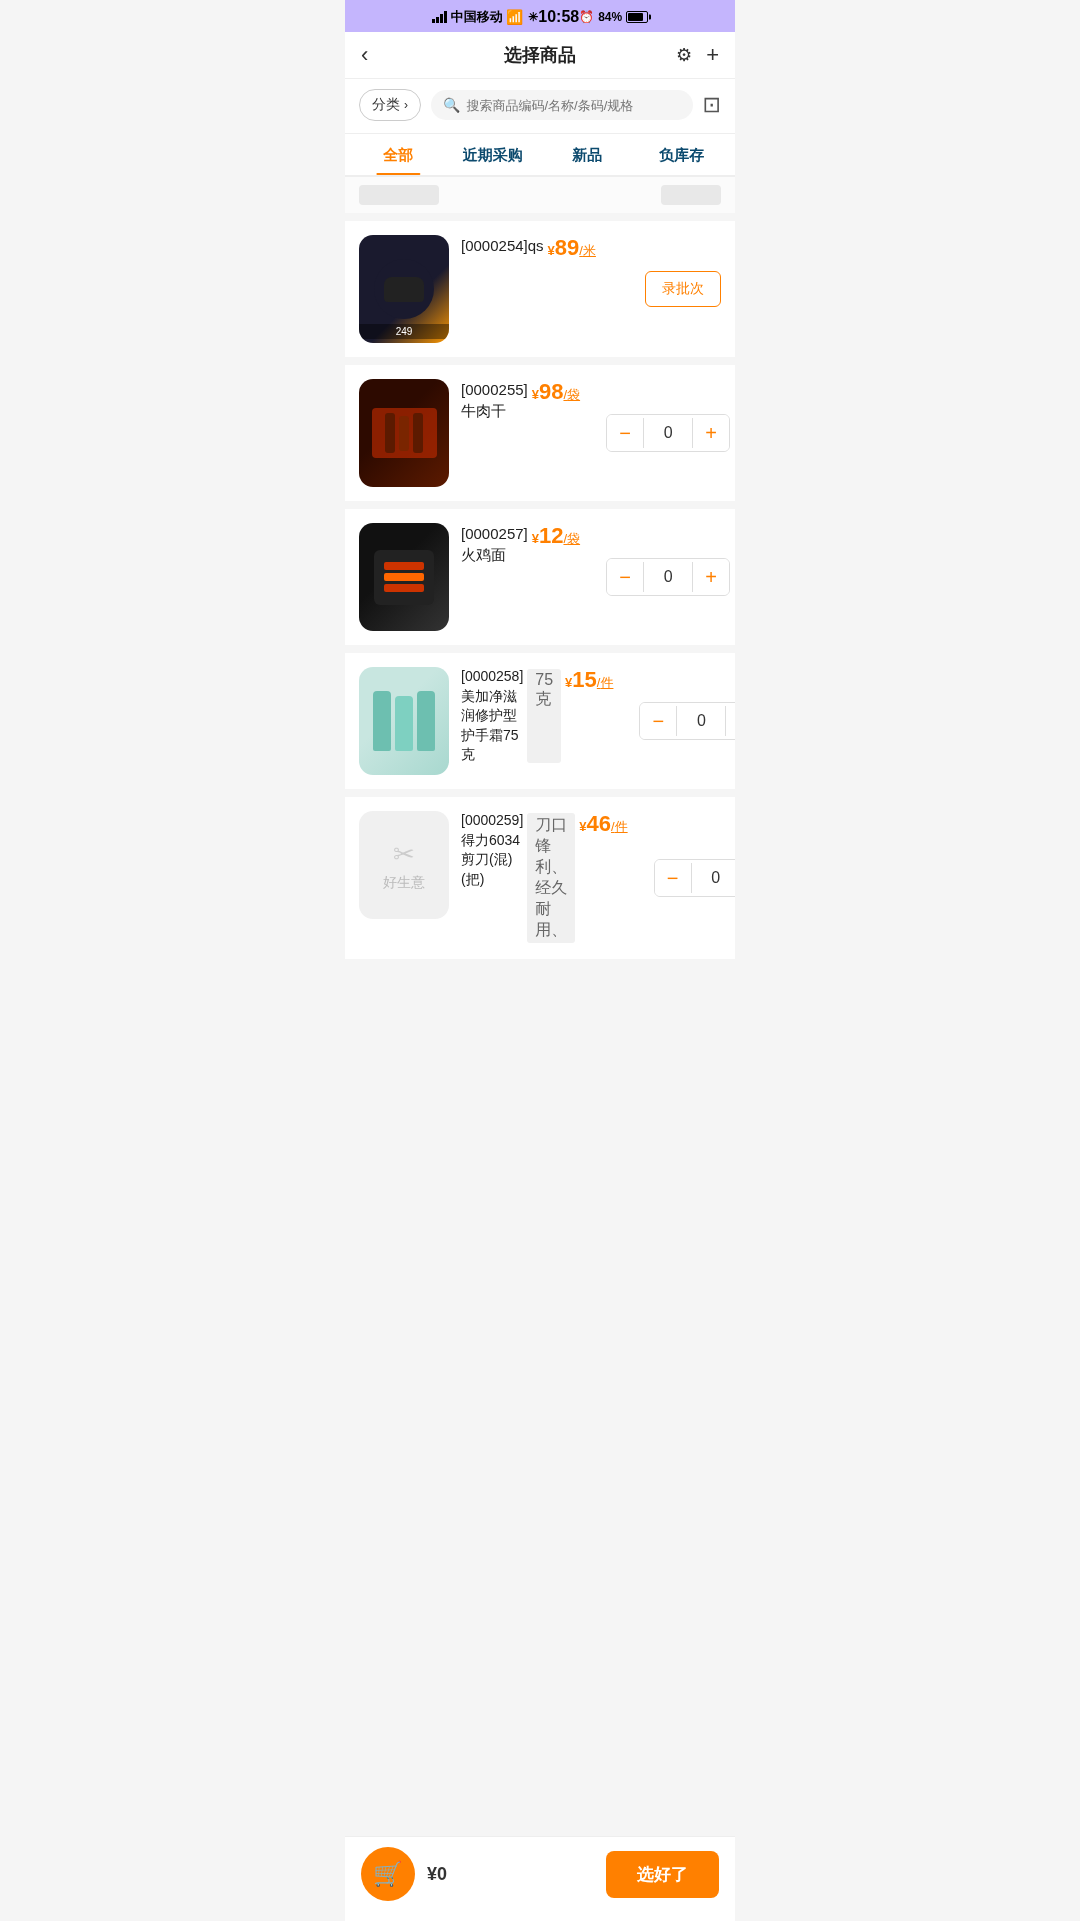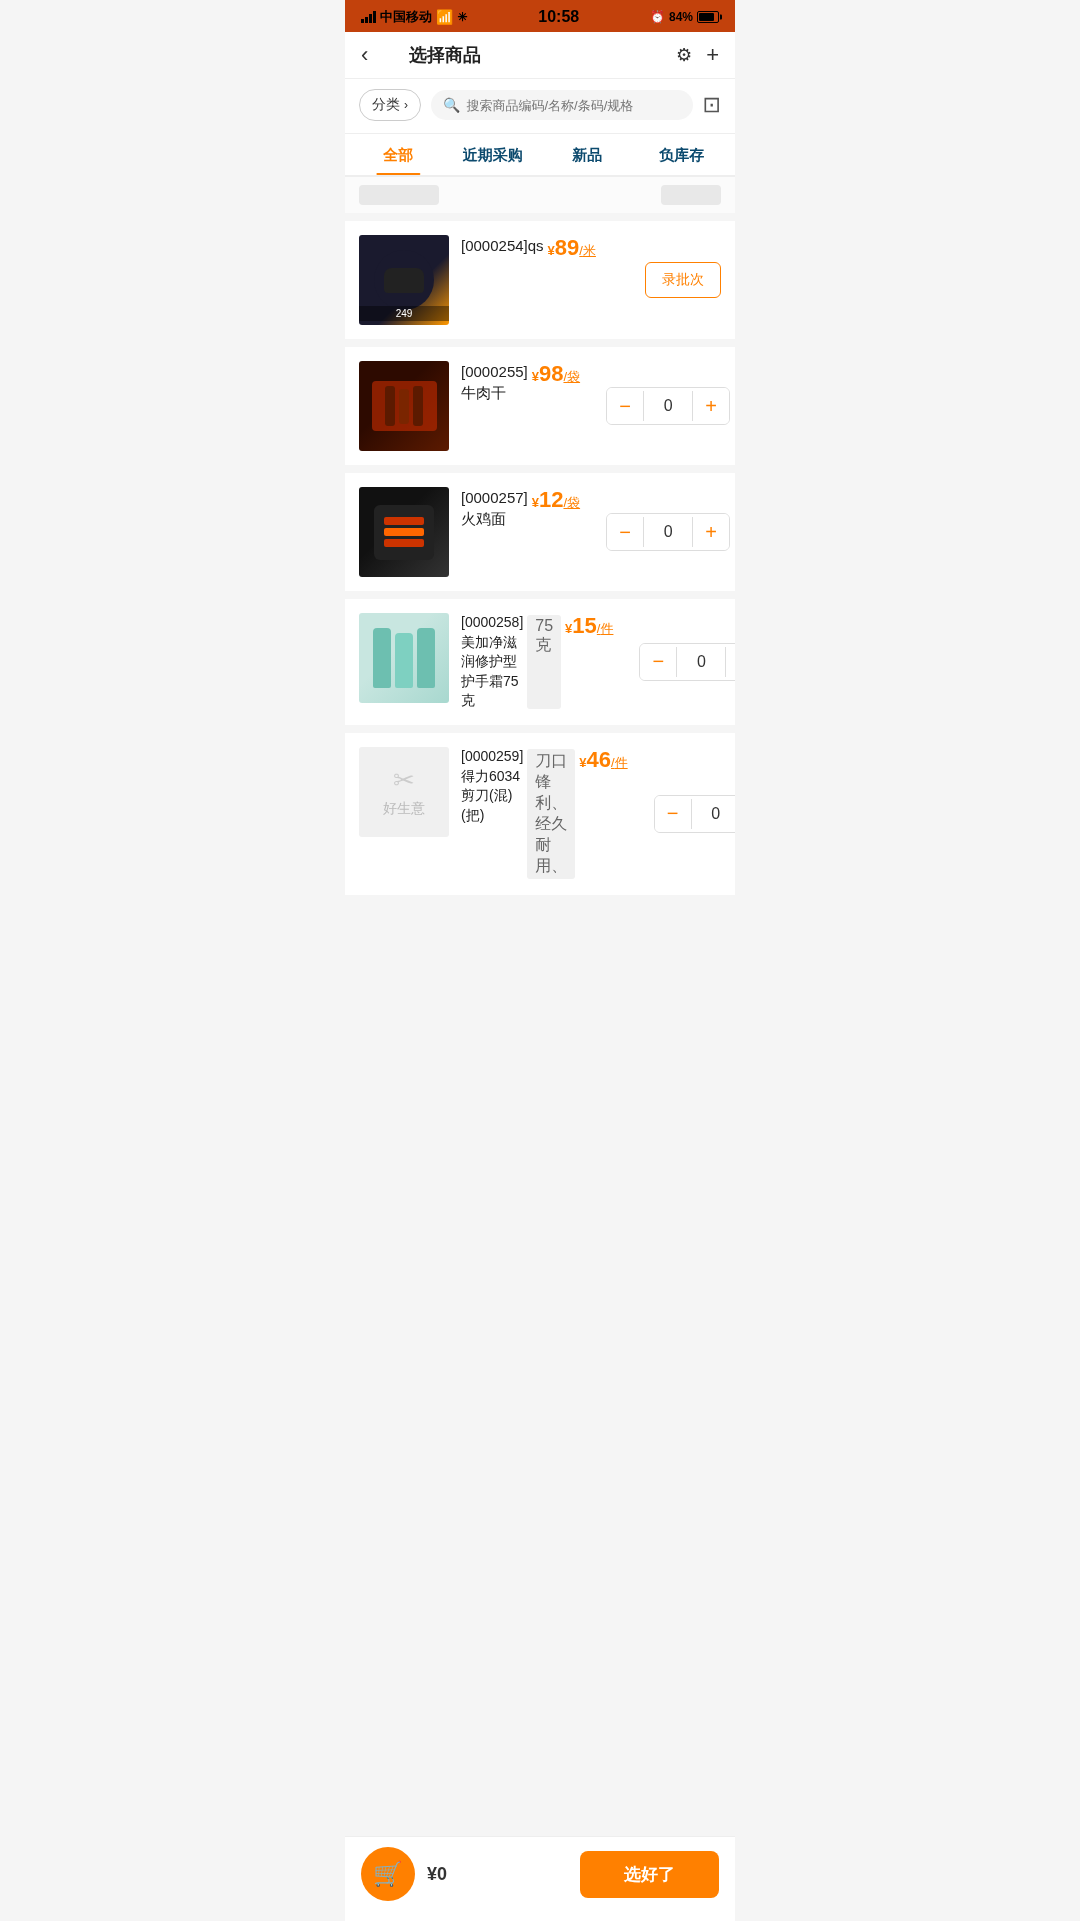--- a/index.html
+++ b/index.html
@@ -9,23 +9,23 @@
       background: #f5f5f5;
       width: 390px;
       margin: 0 auto;
       position: relative;
       min-height: 100vh;
       overflow-x: hidden;
     }
 
     
     .status-bar {
-      background: #c2410c;
-      display: flex;
-      justify-content: space-between;
+      background: #c4b5fd;
+      display: flex;
+      justify-content: center;
       align-items: center;
       padding: 8px 16px 6px;
       font-size: 13px;
       font-weight: 600;
     }
     .status-left { display: flex; align-items: center; gap: 4px; }
     .status-center { font-size: 16px; font-weight: 600; }
     .status-right { display: flex; align-items: center; gap: 4px; font-size: 12px; }
     .signal-bars { display: flex; align-items: flex-end; gap: 1px; height: 12px; }
     .signal-bars span { background: #000; display: block; width: 3px; }
@@ -72,20 +72,21 @@
       align-items: center;
       justify-content: space-between;
       padding: 10px 16px 10px;
       border-bottom: 1px solid #eee;
     }
     .header-title {
       font-size: 18px;
       font-weight: 600;
       color: #222;
       flex: 1;
+      text-align: center;
     }
     .header-left, .header-right {
       display: flex;
       align-items: center;
       gap: 14px;
       min-width: 48px;
     }
     .header-right { justify-content: flex-end; }
     .back-btn {
       font-size: 22px;
@@ -187,22 +188,22 @@
     .product-item {
       background: #fff;
       display: flex;
       align-items: flex-start;
       padding: 14px 14px;
       margin-bottom: 8px;
       gap: 12px;
     }
     .product-img {
       width: 90px;
-      height: 90px;
-      border-radius: 3px;
+      height: 108px;
+      border-radius: 14px;
       background: #e0e0e0;
       flex-shrink: 0;
       display: flex;
       align-items: center;
       justify-content: center;
       overflow: hidden;
       font-size: 10px;
       color: #999;
     }
     .product-info {
@@ -342,21 +343,21 @@
       font-size: 18px;
       font-weight: 600;
       color: #333;
       flex: 1;
     }
     .confirm-btn {
       background: #ff8000;
       color: #fff;
       border: none;
       border-radius: 8px;
-      padding: 12px 44px;
+      padding: 12px 31px;
       font-size: 17px;
       font-weight: 600;
       cursor: pointer;
       white-space: nowrap;
     }
 
     
     .img-mouse {
       background: linear-gradient(135deg, #1a1a2e 60%, #f90 100%);
       position: relative;

